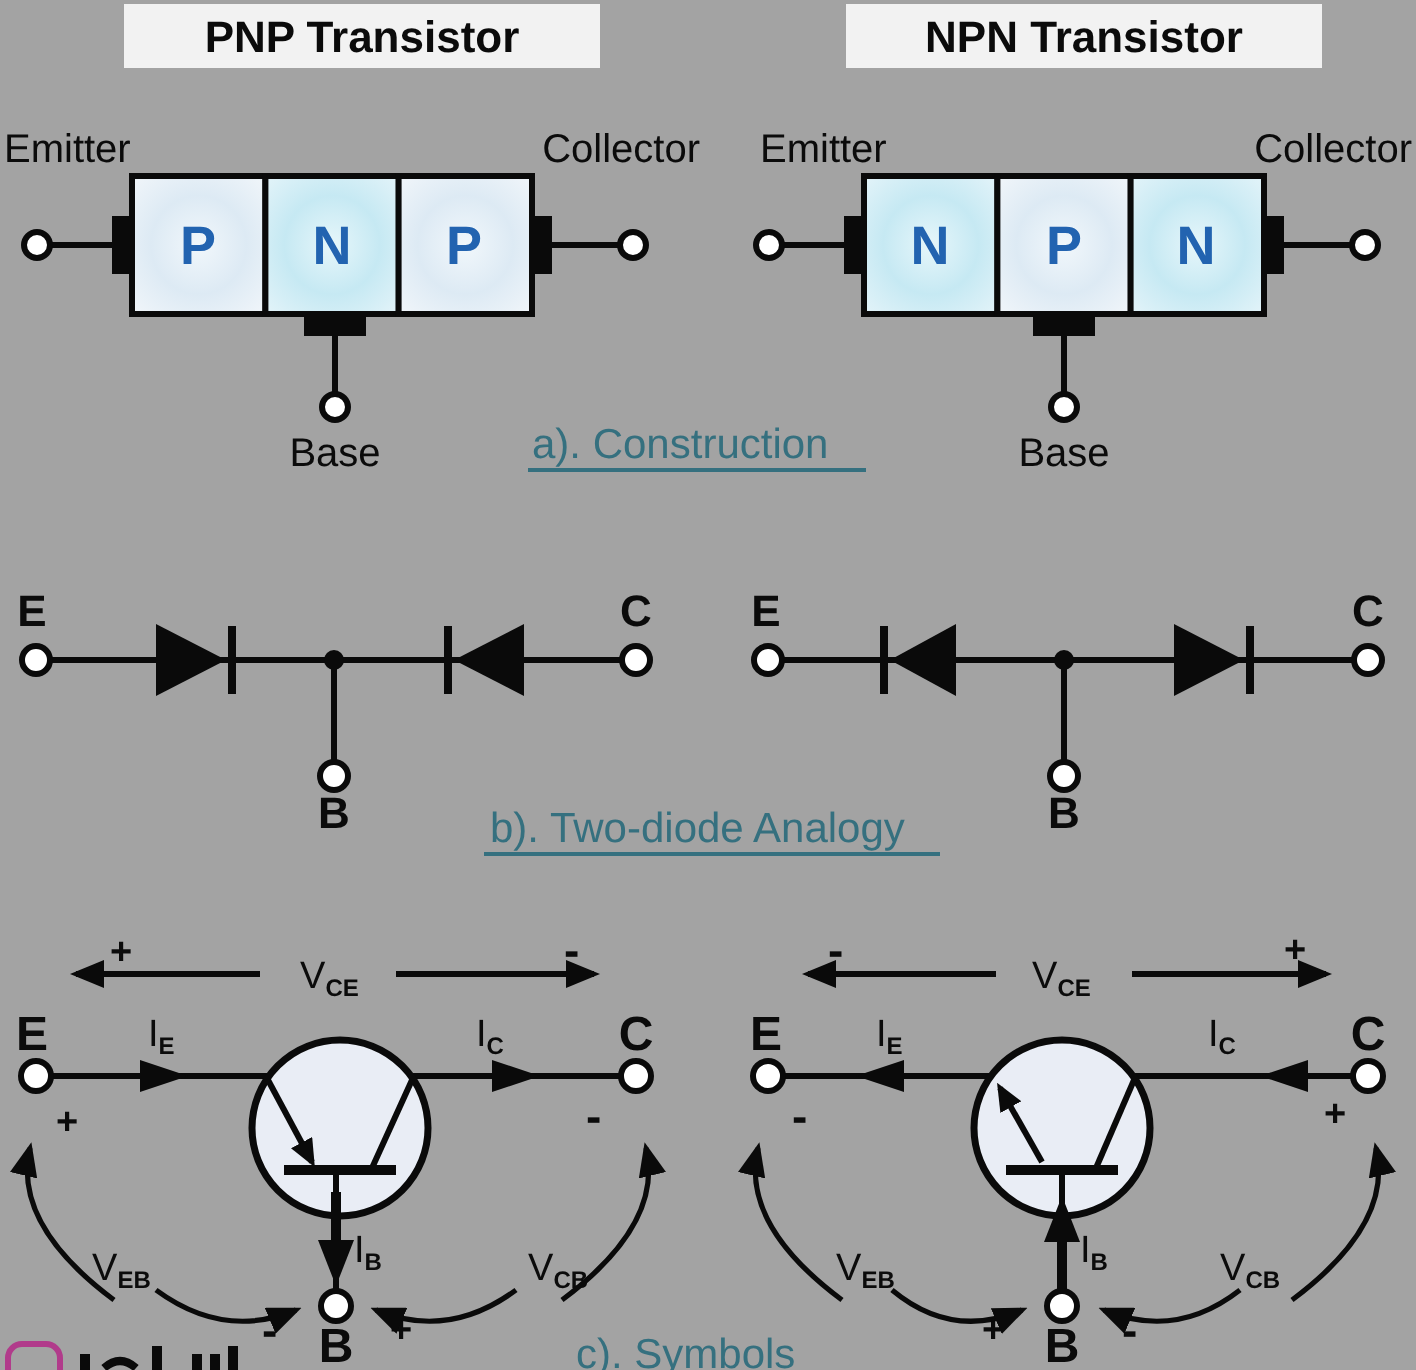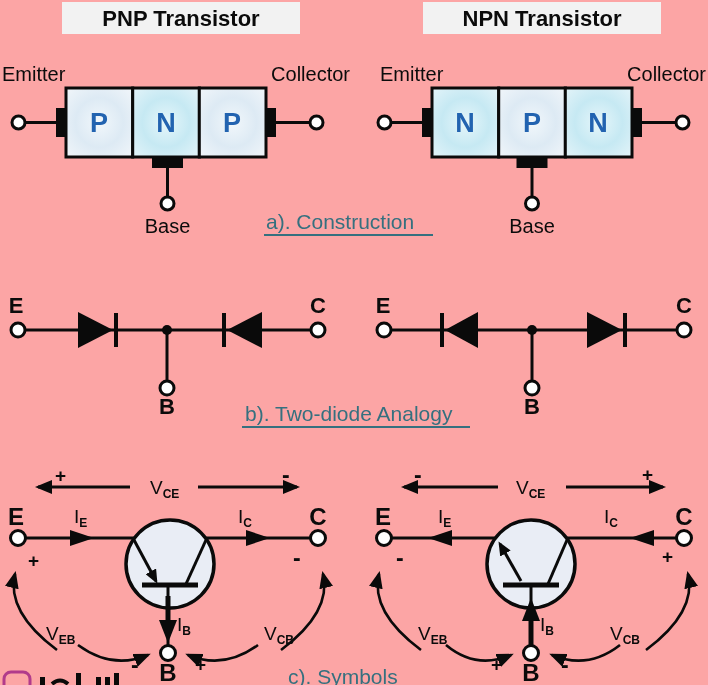--- a/index.html
+++ b/index.html
@@ -1,16 +1,16 @@
 <!DOCTYPE html>
 <html><head>
 <meta charset="utf-8">
 <style>
   html,body{margin:0;padding:0;background:#fff;}
-  .canvas{position:relative;width:708px;height:685px;background:#fca5a5;overflow:hidden;
+  .canvas{position:relative;width:708px;height:685px;background:#a3a3a3;overflow:hidden;
           font-family:"Liberation Sans",sans-serif;}
   svg{display:block;}
   
   .t-title{font:bold 22px "Liberation Sans",sans-serif;fill:#0b0b0b;}
   .t-label{font:20px "Liberation Sans",sans-serif;fill:#0b0b0b;}
   .t-seg{font:bold 27px "Liberation Sans",sans-serif;fill:#2263b0;}
   .t-term{font:bold 22px "Liberation Sans",sans-serif;fill:#0b0b0b;}
   .t-term-lg{font:bold 24px "Liberation Sans",sans-serif;fill:#0b0b0b;}
   .t-cap{font:21px "Liberation Sans",sans-serif;fill:#35707f;}
   .t-v{font:19px "Liberation Sans",sans-serif;fill:#0b0b0b;}

